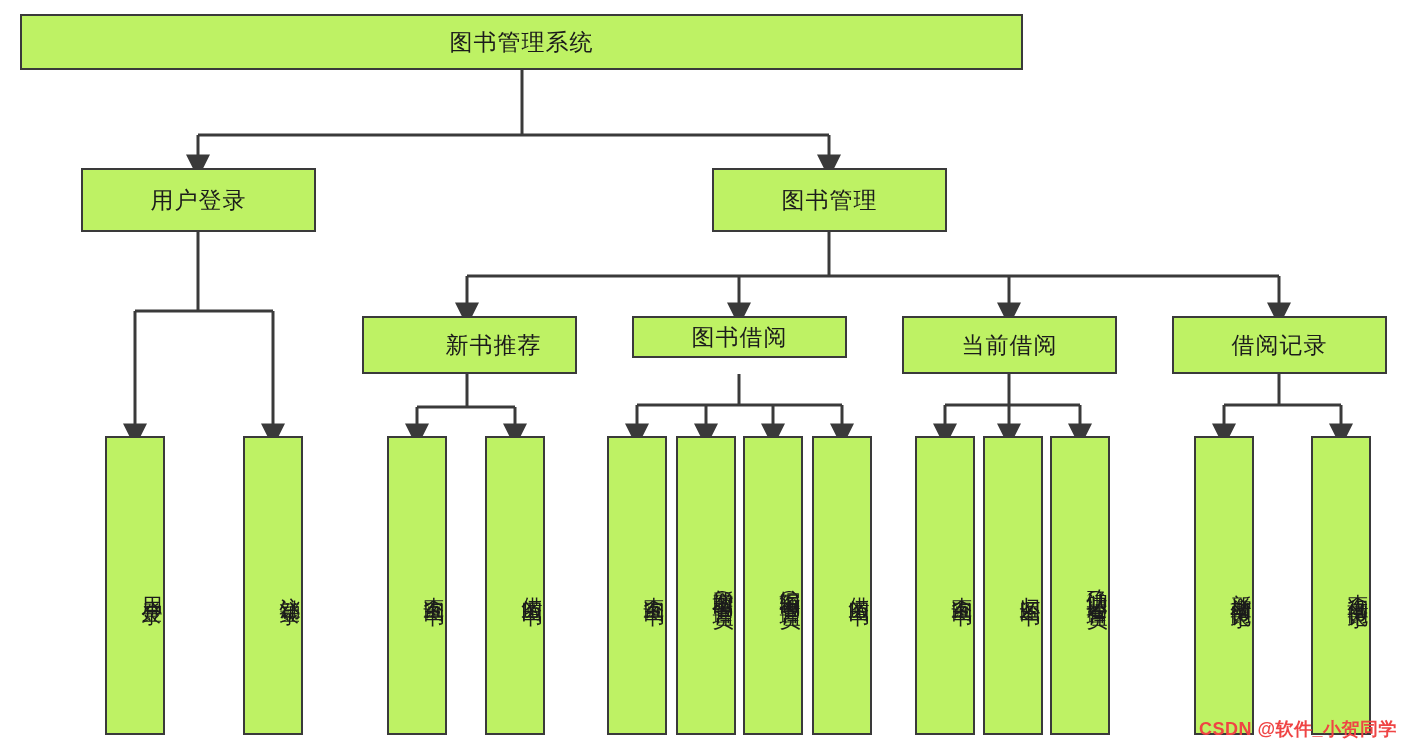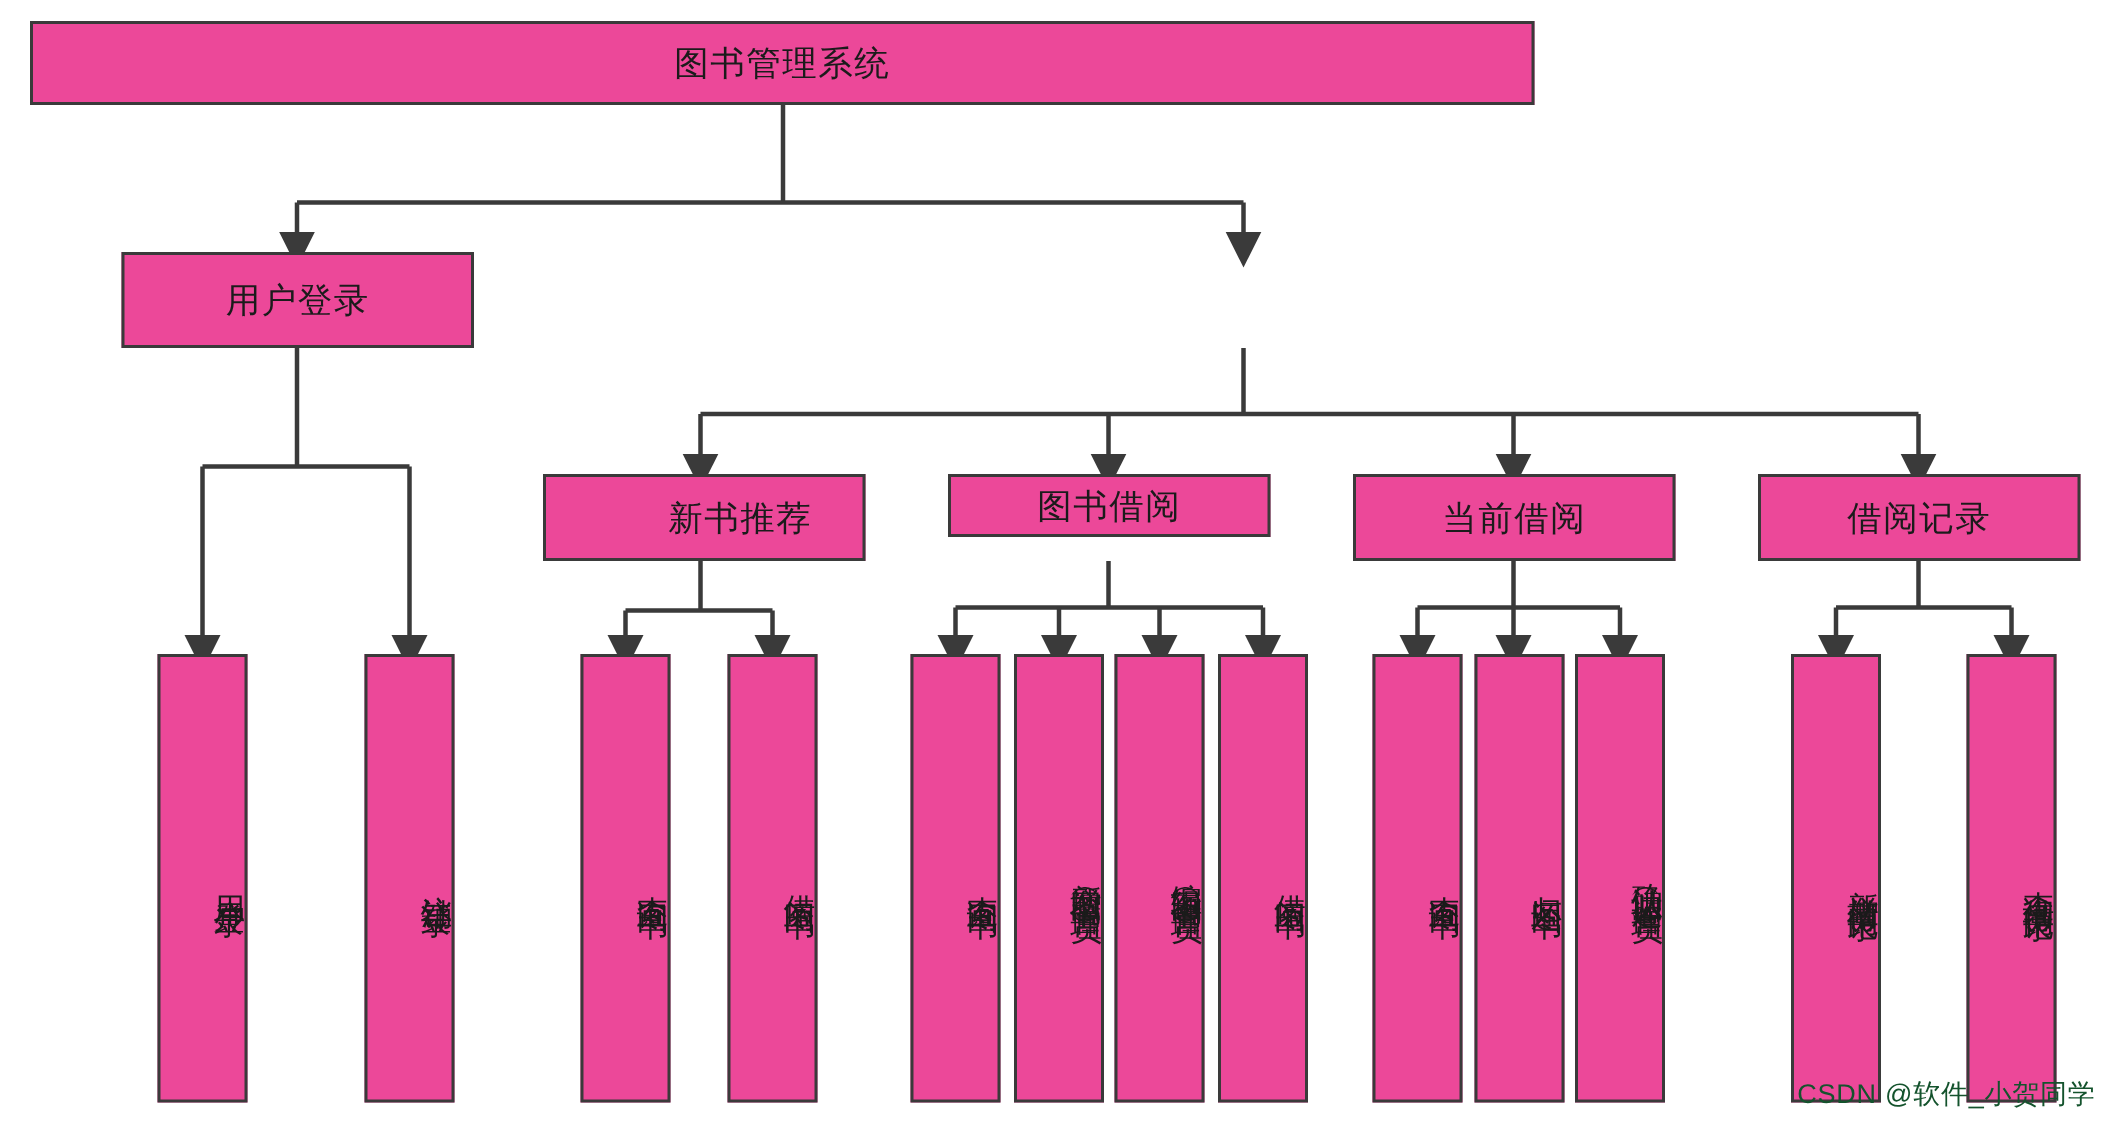--- a/index.html
+++ b/index.html
@@ -20,21 +20,21 @@
   #wires {
     position: absolute;
     left: 0;
     top: 0;
     width: 1405px;
     height: 747px;
   }
   .node {
     position: absolute;
     box-sizing: border-box;
-    background: #ec4899;
+    background: #bef264;
     border: 2px solid #3a3a3a;
     display: flex;
     align-items: center;
     justify-content: center;
     color: #1b1b1b;
   }
   .node.h {
     font-size: 23px;
     letter-spacing: 1px;
   }
@@ -49,24 +49,25 @@
     line-height: 1;
   }
   .node.leaf span {
     display: block;
   }
   .watermark {
     position: absolute;
     right: 8px;
     bottom: 6px;
     font-size: 18px;
-    color: #14532d;
+    color: #ef4444;
     letter-spacing: 0.5px;
     white-space: nowrap;
     pointer-events: none;
+    font-weight: bold;
   }
 </style>
 </head>
 <body>
 
 <div id="stage">
 
   <svg id="wires" viewBox="0 0 1405 747" xmlns="http://www.w3.org/2000/svg">
     <defs>
       <marker id="arrow" markerWidth="9" markerHeight="9" refX="1.2" refY="4" orient="auto" markerUnits="strokeWidth">
@@ -117,20 +118,23 @@
     </g>
   </svg>
 
   <div class="node h" style="left:20px; top:14px; width:1003px; height:56px;">
     <span>图书管理系统</span>
   </div>
 
   <div class="node h" style="left:81px; top:168px; width:235px; height:64px;">
     <span>用户登录</span>
   </div>
+  <div class="node h" style="left:712px; top:168px; width:235px; height:64px;">
+    <span>图书管理</span>
+  </div>
 
   <div class="node h" style="left:362px; top:316px; width:215px; height:58px;padding-left:48px;">
     <span>新书推荐</span>
   </div>
   <div class="node h" style="left:632px; top:316px; width:215px; height:42px;">
     <span>图书借阅</span>
   </div>
   <div class="node h" style="left:902px; top:316px; width:215px; height:58px;">
     <span>当前借阅</span>
   </div>

